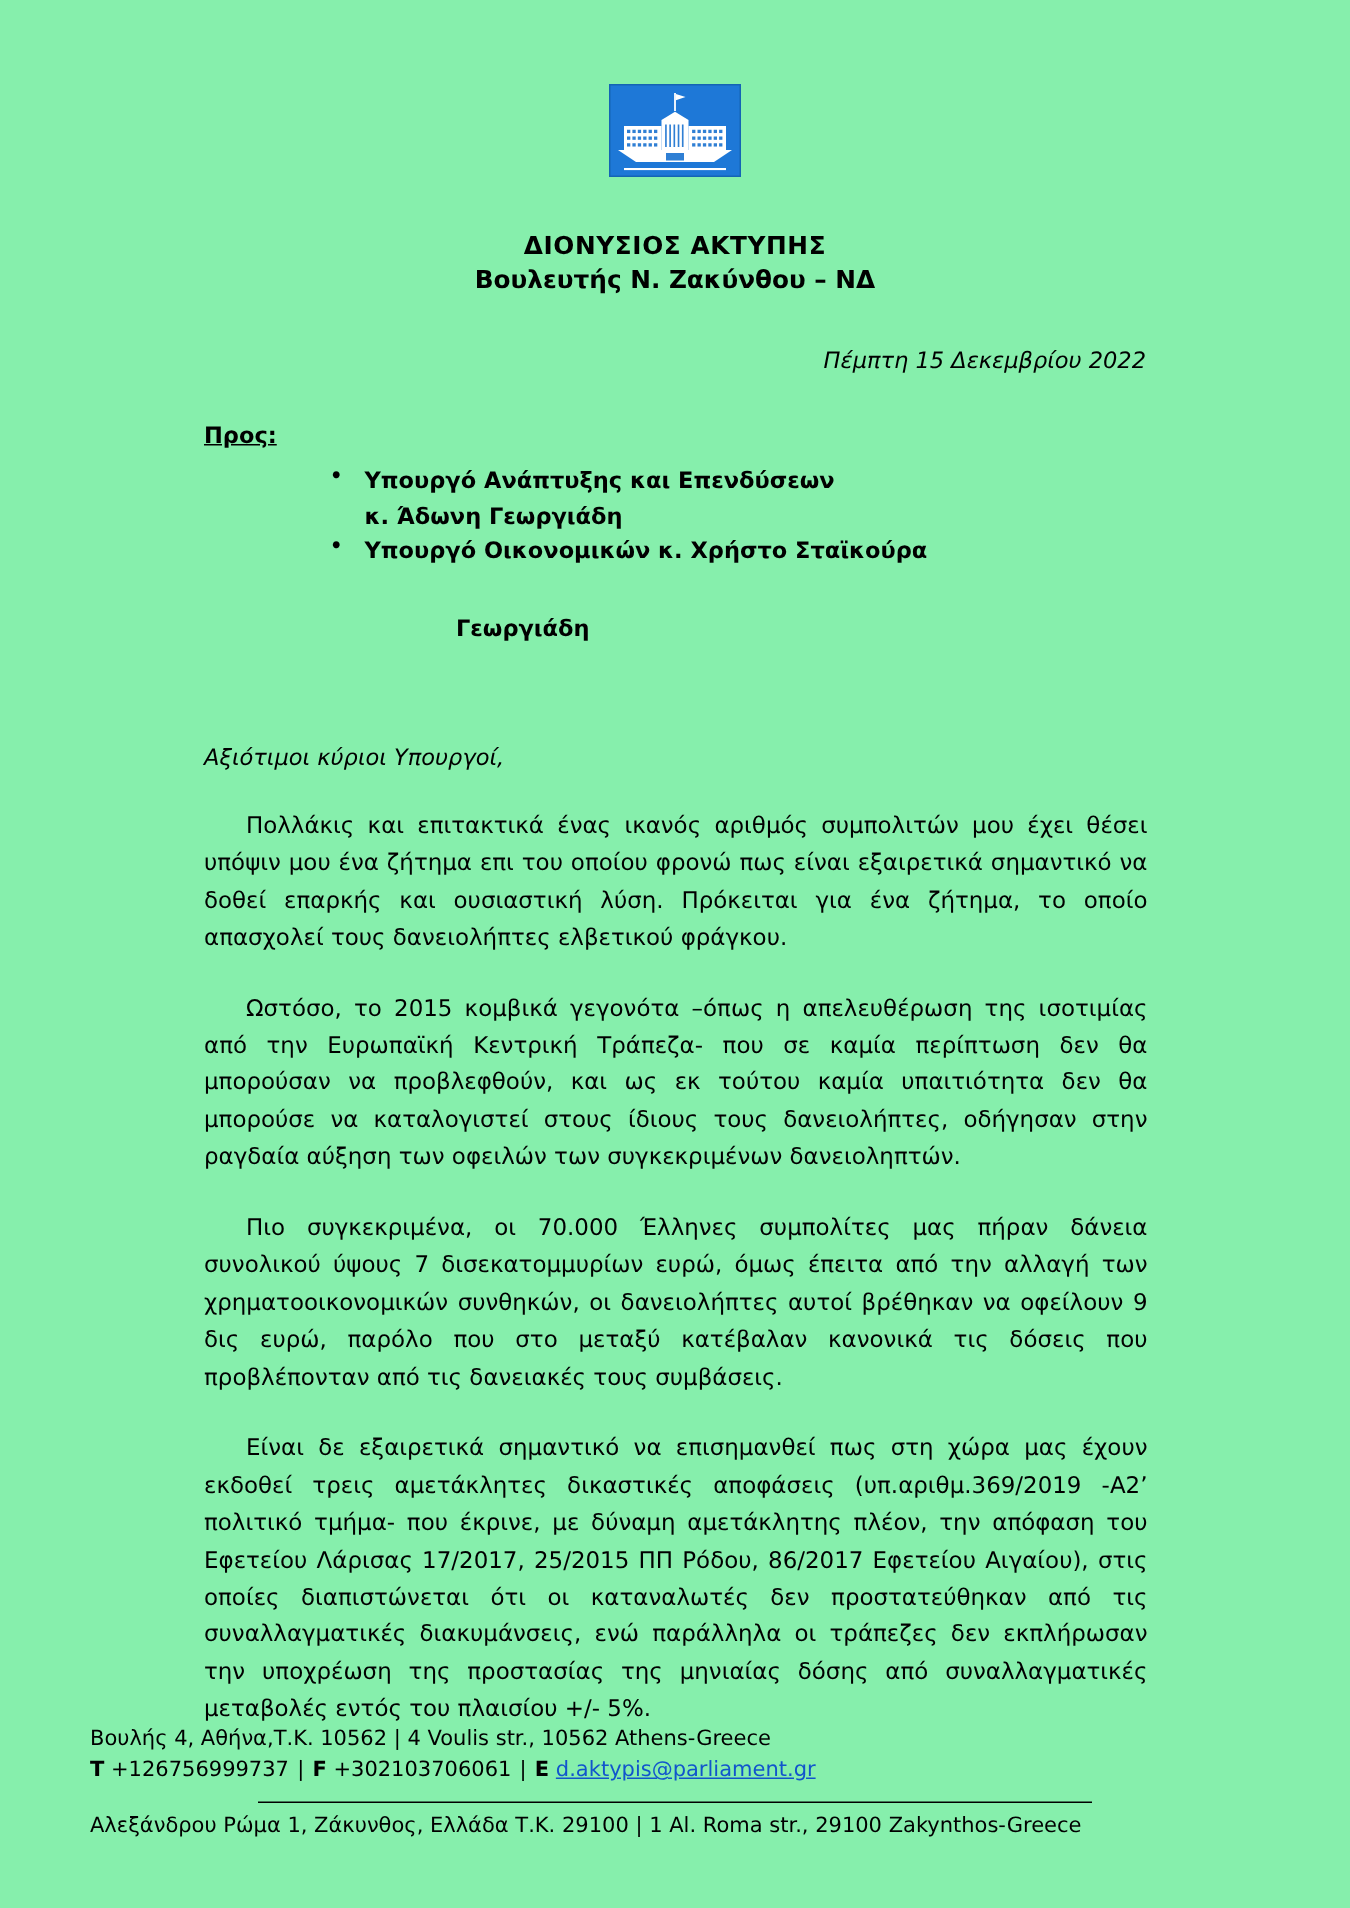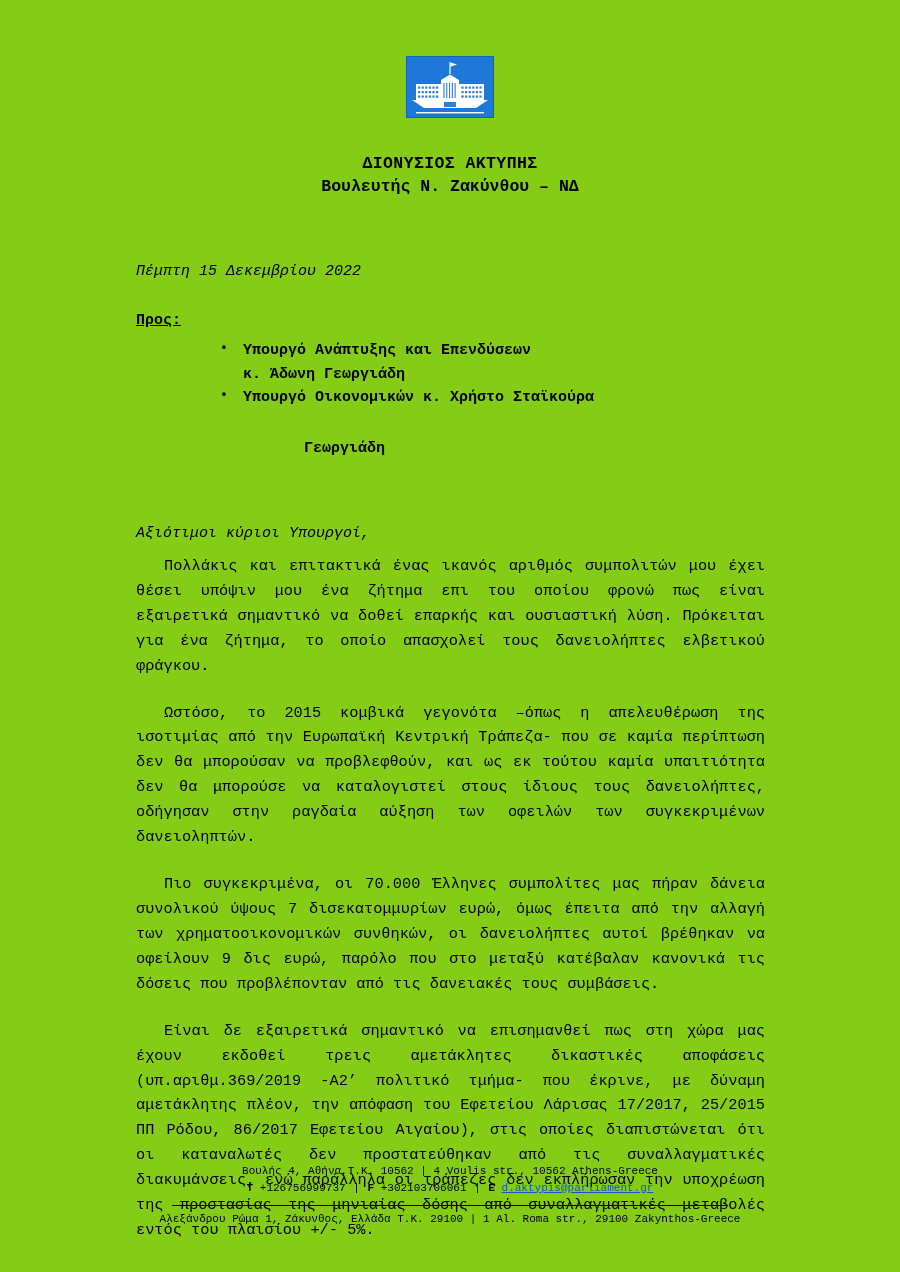--- a/index.html
+++ b/index.html
@@ -10,24 +10,23 @@
   }
   body {
     font-family: "DejaVu Sans", "Liberation Sans", sans-serif;
     color: #000000;
   }
   .page {
     position: relative;
     width: 900px;
     height: 1272px;
     margin: 0 auto;
-    background: #84cc16;
+    background: #86efac;
     overflow: hidden;
     box-sizing: border-box;
-    font-family: Liberation Mono, monospace;
   }
 
   
   .letterhead {
     padding-top: 56px;
     text-align: center;
   }
   .logo-wrap {
     display: flex;
     justify-content: center;
@@ -49,22 +48,22 @@
     font-size: 16.5px;
     font-weight: bold;
     line-height: 1.42;
   }
 
   
   .content {
     margin: 0 135px 0 136px;
   }
   .date-line {
-    margin-top: 64px;
-    text-align: left;
+    margin-top: 32px;
+    text-align: right;
     font-size: 15px;
     font-style: italic;
     padding-right: 1px;
   }
 
   .to-label {
     margin-top: 32px;
     font-size: 15px;
     font-weight: bold;
     text-decoration: underline;
@@ -100,42 +99,41 @@
     font-weight: bold;
   }
 
   .salutation {
     margin-top: 68px;
     font-size: 15px;
     font-style: italic;
   }
 
   .body-text {
-    margin-top: 12px;
+    margin-top: 24px;
   }
   .body-text p {
     margin: 0 0 22px 0;
     font-size: 15.3px;
     line-height: 1.63;
     text-align: justify;
     text-indent: 28px;
     hyphens: none;
   }
   .body-text p:last-child {
     margin-bottom: 0;
   }
 
   
   .footer {
     position: absolute;
     left: 0;
     right: 0;
     bottom: 44px;
-    text-align: center;
-    font-size: 11px;
+    font-size: 14px;
     line-height: 1.52;
   }
   .footer-block {
     padding: 0 60px;
   }
   .footer-rule {
     width: 556px;
     height: 0;
     margin: 9px auto 5px auto;
     border-top: 1px solid #000000;

